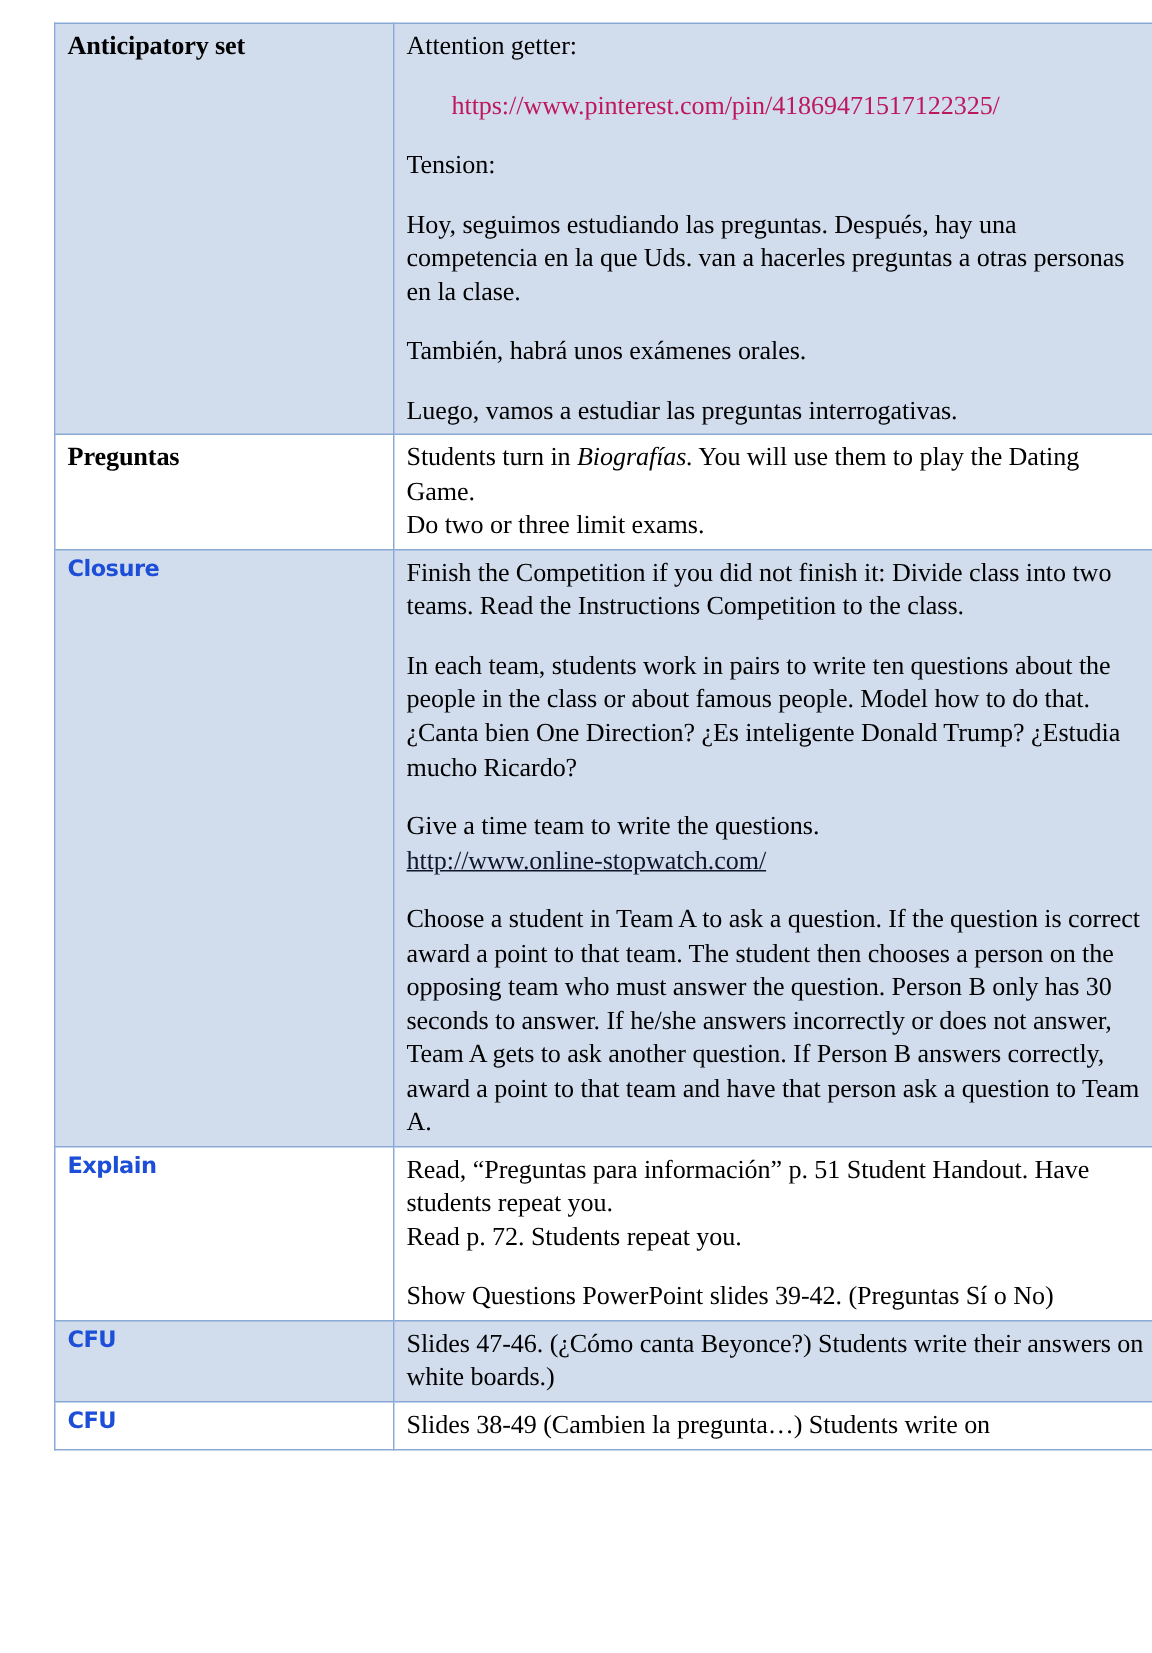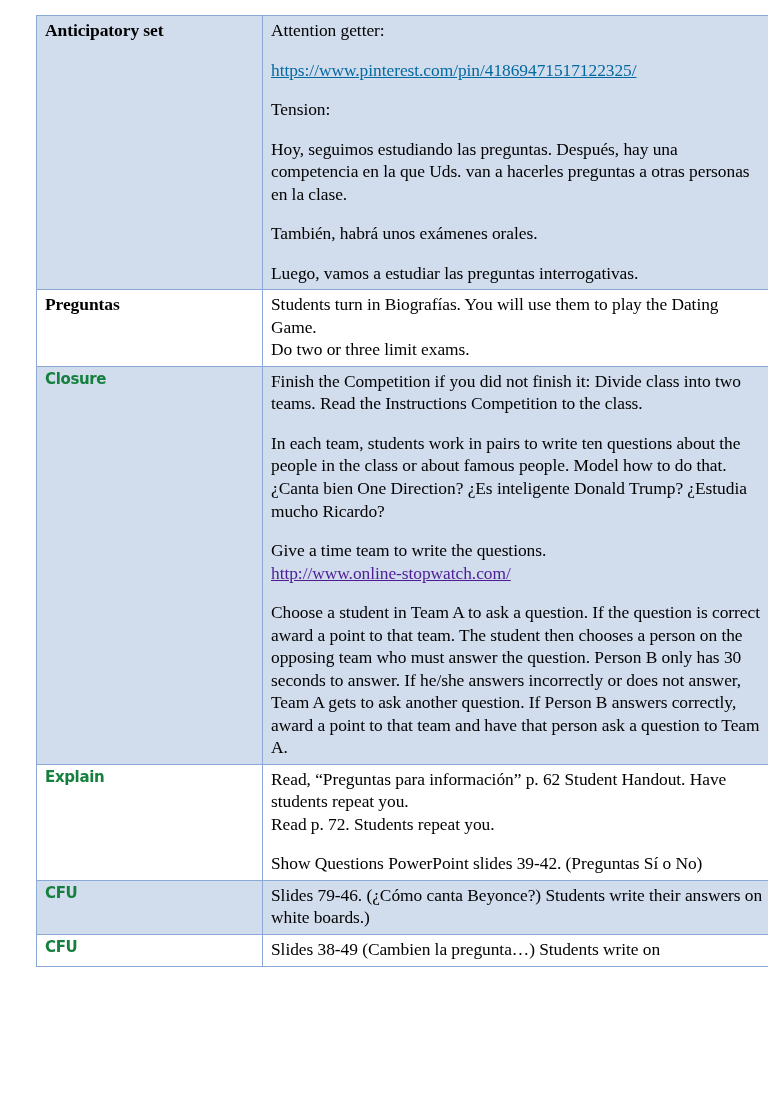--- a/index.html
+++ b/index.html
@@ -53,45 +53,46 @@
     font-size: 17.5px;
     line-height: 1.30;
     color: #000000;
     letter-spacing: -0.1px;
   }
   .label-sans {
     font-family: "DejaVu Sans", sans-serif;
     font-weight: bold;
     font-size: 15px;
     line-height: 1.32;
-    color: #15803d;
+    color: #1d4ed8;
     letter-spacing: -0.35px;
   }
   .body-text {
     font-family: "Liberation Serif", serif;
     font-size: 17.4px;
     line-height: 1.295;
     color: #000000;
     letter-spacing: -0.05px;
   }
   .body-text p {
     margin: 0;
   }
   .body-text p.gap {
     margin-top: 17px;
   }
   .link-a {
-    color: #0369a1;
-    text-decoration: underline;
+    color: #be185d;
+    margin-left: 30px;
   }
   .link-b {
-    color: #4c1d95;
+    color: #0f172a;
     text-decoration: underline;
   }
   .ital {
+    font-style: italic;
   }
   .clip-last {
     overflow: hidden;
   }
 </style>
 </head>
 <body>
 
 <div class="page">
   <table class="lesson-table">
@@ -139,34 +140,34 @@
           </div>
         </td>
       </tr>
 
       <tr class="row-plain">
         <td class="col-label">
           <div class="label-sans">Explain</div>
         </td>
         <td class="col-body">
           <div class="body-text">
-            <p>Read, “Preguntas para información” p. 62 Student Handout.  Have students repeat you.</p>
+            <p>Read, “Preguntas para información” p. 51 Student Handout.  Have students repeat you.</p>
             <p>Read p. 72. Students repeat you.</p>
             <p class="gap">Show Questions PowerPoint slides 39-42.  (Preguntas Sí o No)</p>
           </div>
         </td>
       </tr>
 
       <tr class="row-shade">
         <td class="col-label">
           <div class="label-sans">CFU</div>
         </td>
         <td class="col-body">
           <div class="body-text">
-            <p>Slides 79-46.  (¿Cómo canta Beyonce?) Students write their answers on white boards.)</p>
+            <p>Slides 47-46.  (¿Cómo canta Beyonce?) Students write their answers on white boards.)</p>
           </div>
         </td>
       </tr>
 
       <tr class="row-plain clip-last">
         <td class="col-label">
           <div class="label-sans">CFU</div>
         </td>
         <td class="col-body">
           <div class="body-text">

